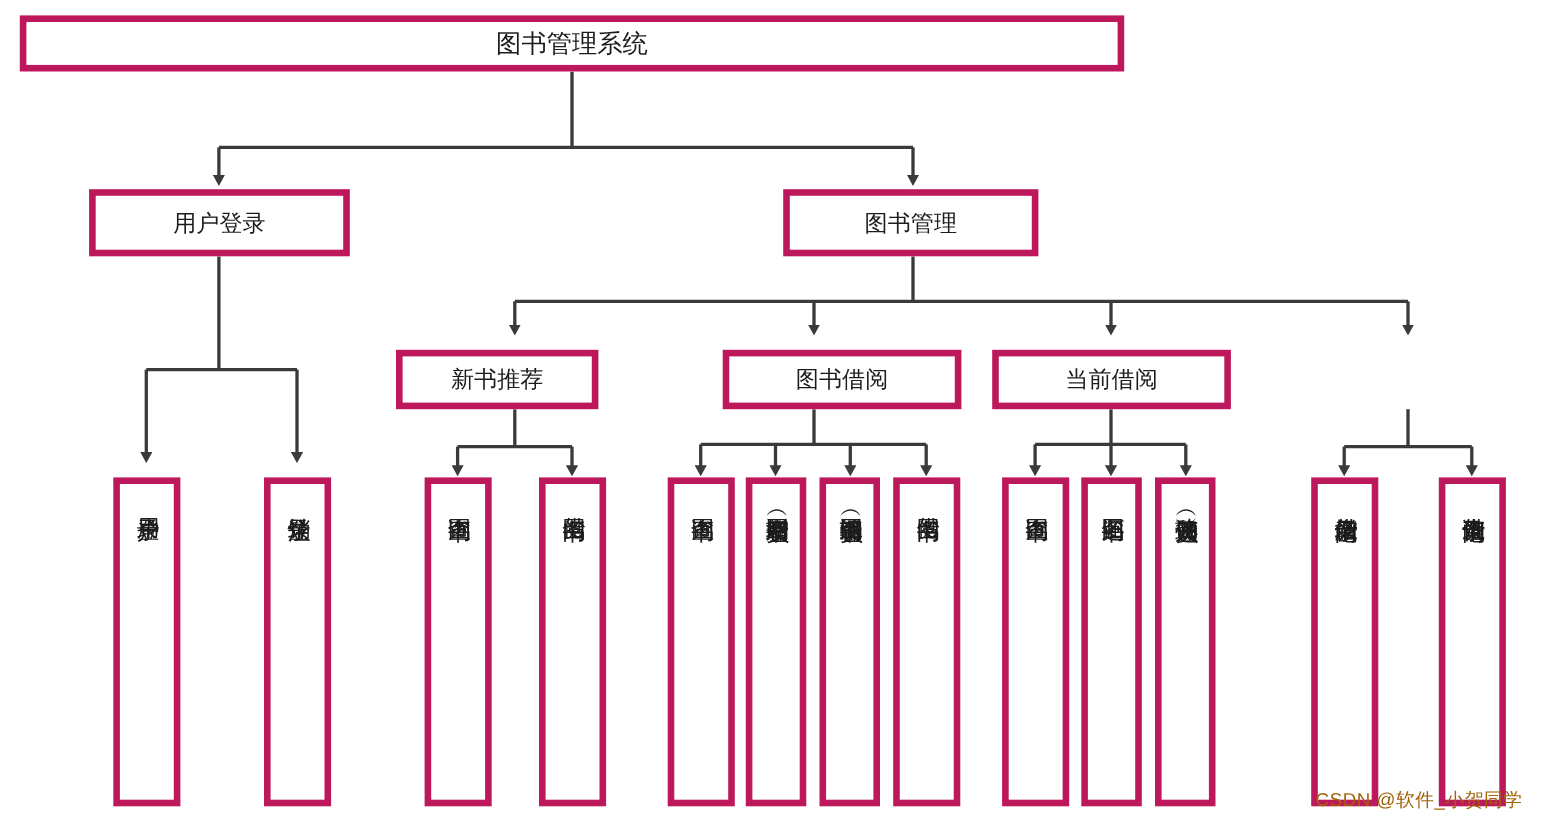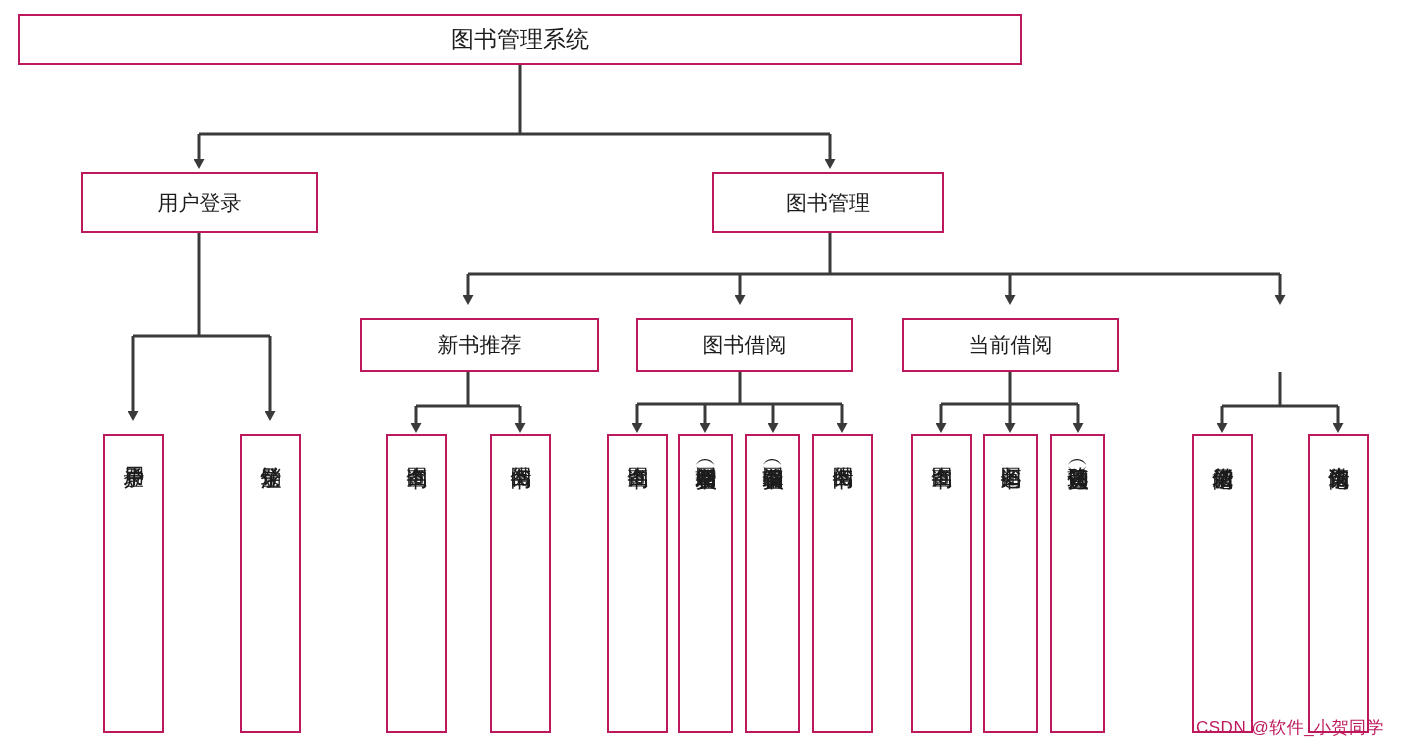--- a/index.html
+++ b/index.html
@@ -22,21 +22,21 @@
     left: 0;
     top: 0;
     width: 1405px;
     height: 747px;
     pointer-events: none;
   }
   .node {
     position: absolute;
     box-sizing: border-box;
     background: #ffffff;
-    border: 2px solid #be185d;
+    border: 6px solid #be185d;
     display: flex;
     align-items: center;
     justify-content: center;
     color: #1c1c1c;
   }
   .node.root {
     font-size: 23px;
   }
   .node.lvl2 {
     font-size: 21px;
@@ -55,21 +55,21 @@
     -webkit-writing-mode: vertical-rl;
     font-size: 21px;
     line-height: 1.18;
     letter-spacing: 0.5px;
     white-space: nowrap;
     color: #1c1c1c;
   }
   .watermark {
     position: absolute;
     font-size: 17px;
-    color: #be185d;
+    color: #a16207;
     white-space: nowrap;
     letter-spacing: 0.5px;
   }
 </style>
 </head>
 <body>
 
 <div id="canvas">
 
   <svg class="wires" viewBox="0 0 1405 747" xmlns="http://www.w3.org/2000/svg">
@@ -126,24 +126,24 @@
     <span>图书管理系统</span>
   </div>
 
   <div class="node lvl2" style="left:81px; top:172px; width:237px; height:61px;">
     <span>用户登录</span>
   </div>
   <div class="node lvl2" style="left:712px; top:172px; width:232px; height:61px;">
     <span>图书管理</span>
   </div>
 
-  <div class="node lvl3" style="left:360px; top:318px; width:239px; height:54px;">
+  <div class="node lvl3" style="left:360px; top:318px; width:184px; height:54px;">
     <span>新书推荐</span>
   </div>
-  <div class="node lvl3" style="left:636px; top:318px; width:217px; height:54px;">
+  <div class="node lvl3" style="left:657px; top:318px; width:217px; height:54px;">
     <span>图书借阅</span>
   </div>
   <div class="node lvl3" style="left:902px; top:318px; width:217px; height:54px;text-align:center;">
     <span>当前借阅</span>
   </div>
 
   <div class="node leaf" style="left:103px; top:434px; width:61px; height:299px;">
     <span class="vtext">用户登录</span>
   </div>
   <div class="node leaf" style="left:240px; top:434px; width:61px; height:299px;">

